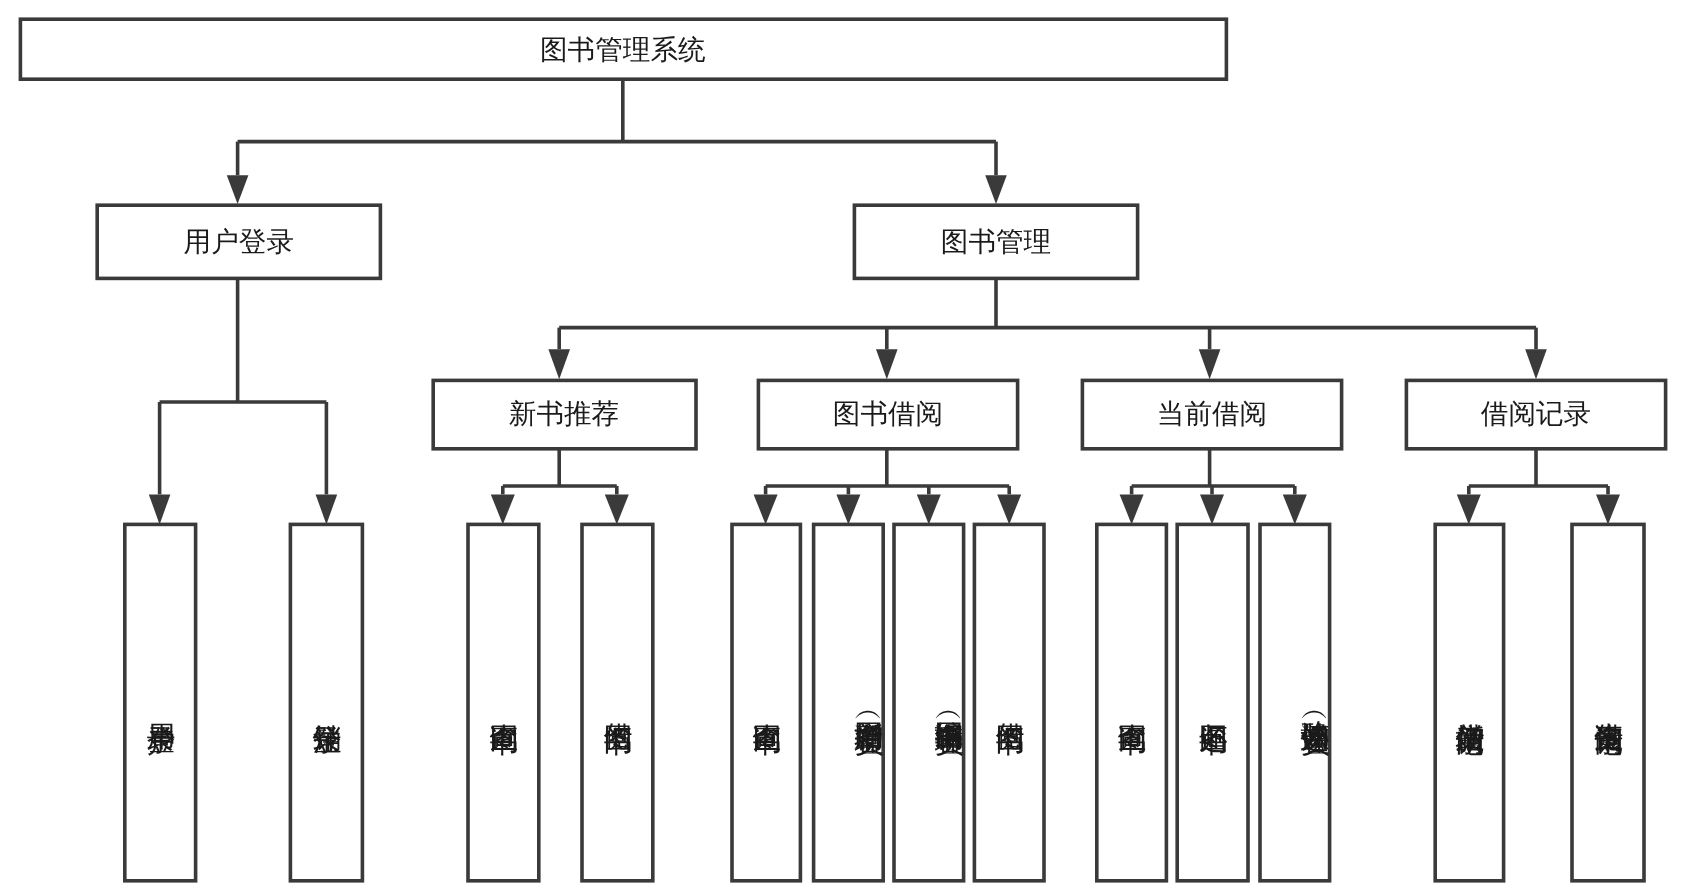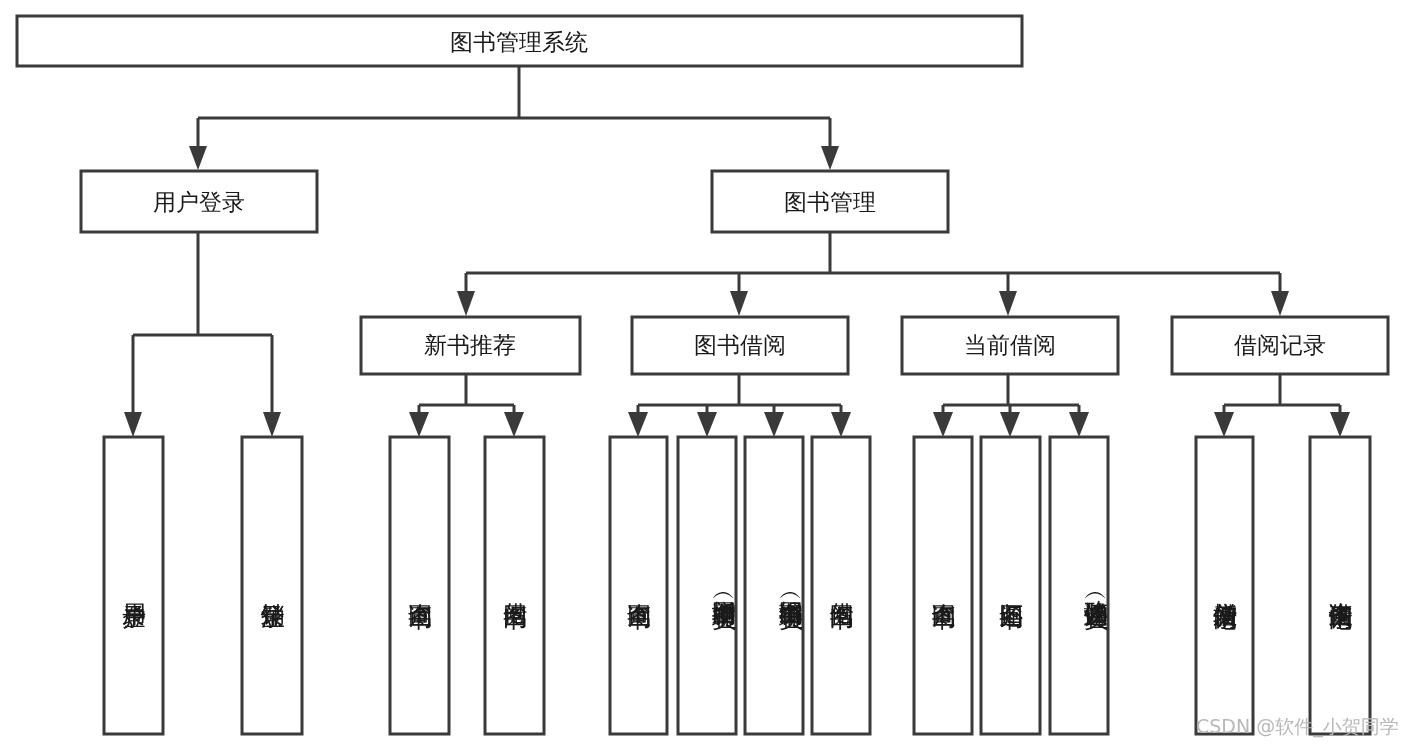--- a/index.html
+++ b/index.html
@@ -214,15 +214,14 @@
   <div class="node-label-v" style="left:745px; top:437px; width:58px; height:297px; display:flex; align-items:flex-start; justify-content:center;">编辑图书（管理员）</div>
   <div class="node-label-v" style="left:812px; top:437px; width:58px; height:297px; display:flex; align-items:center; justify-content:center;">借阅图书</div>
 
   <div class="node-label-v" style="left:914px; top:437px; width:58px; height:297px; display:flex; align-items:center; justify-content:center;">查询图书</div>
   <div class="node-label-v" style="left:981px; top:437px; width:59px; height:297px; display:flex; align-items:center; justify-content:center;">归还图书</div>
   <div class="node-label-v" style="left:1050px; top:437px; width:58px; height:297px; display:flex; align-items:flex-start; justify-content:center;">确认归还（管理员）</div>
 
   <div class="node-label-v" style="left:1196px; top:437px; width:57px; height:297px; display:flex; align-items:center; justify-content:center;">新增借阅记录</div>
   <div class="node-label-v" style="left:1310px; top:437px; width:60px; height:297px; display:flex; align-items:center; justify-content:center;">查询借阅记录</div>
 
-  <div class="watermark" style="left:1196px; top:714px;">CSDN @软件_小贺同学</div>
 
 </div>
 
 </body></html>

